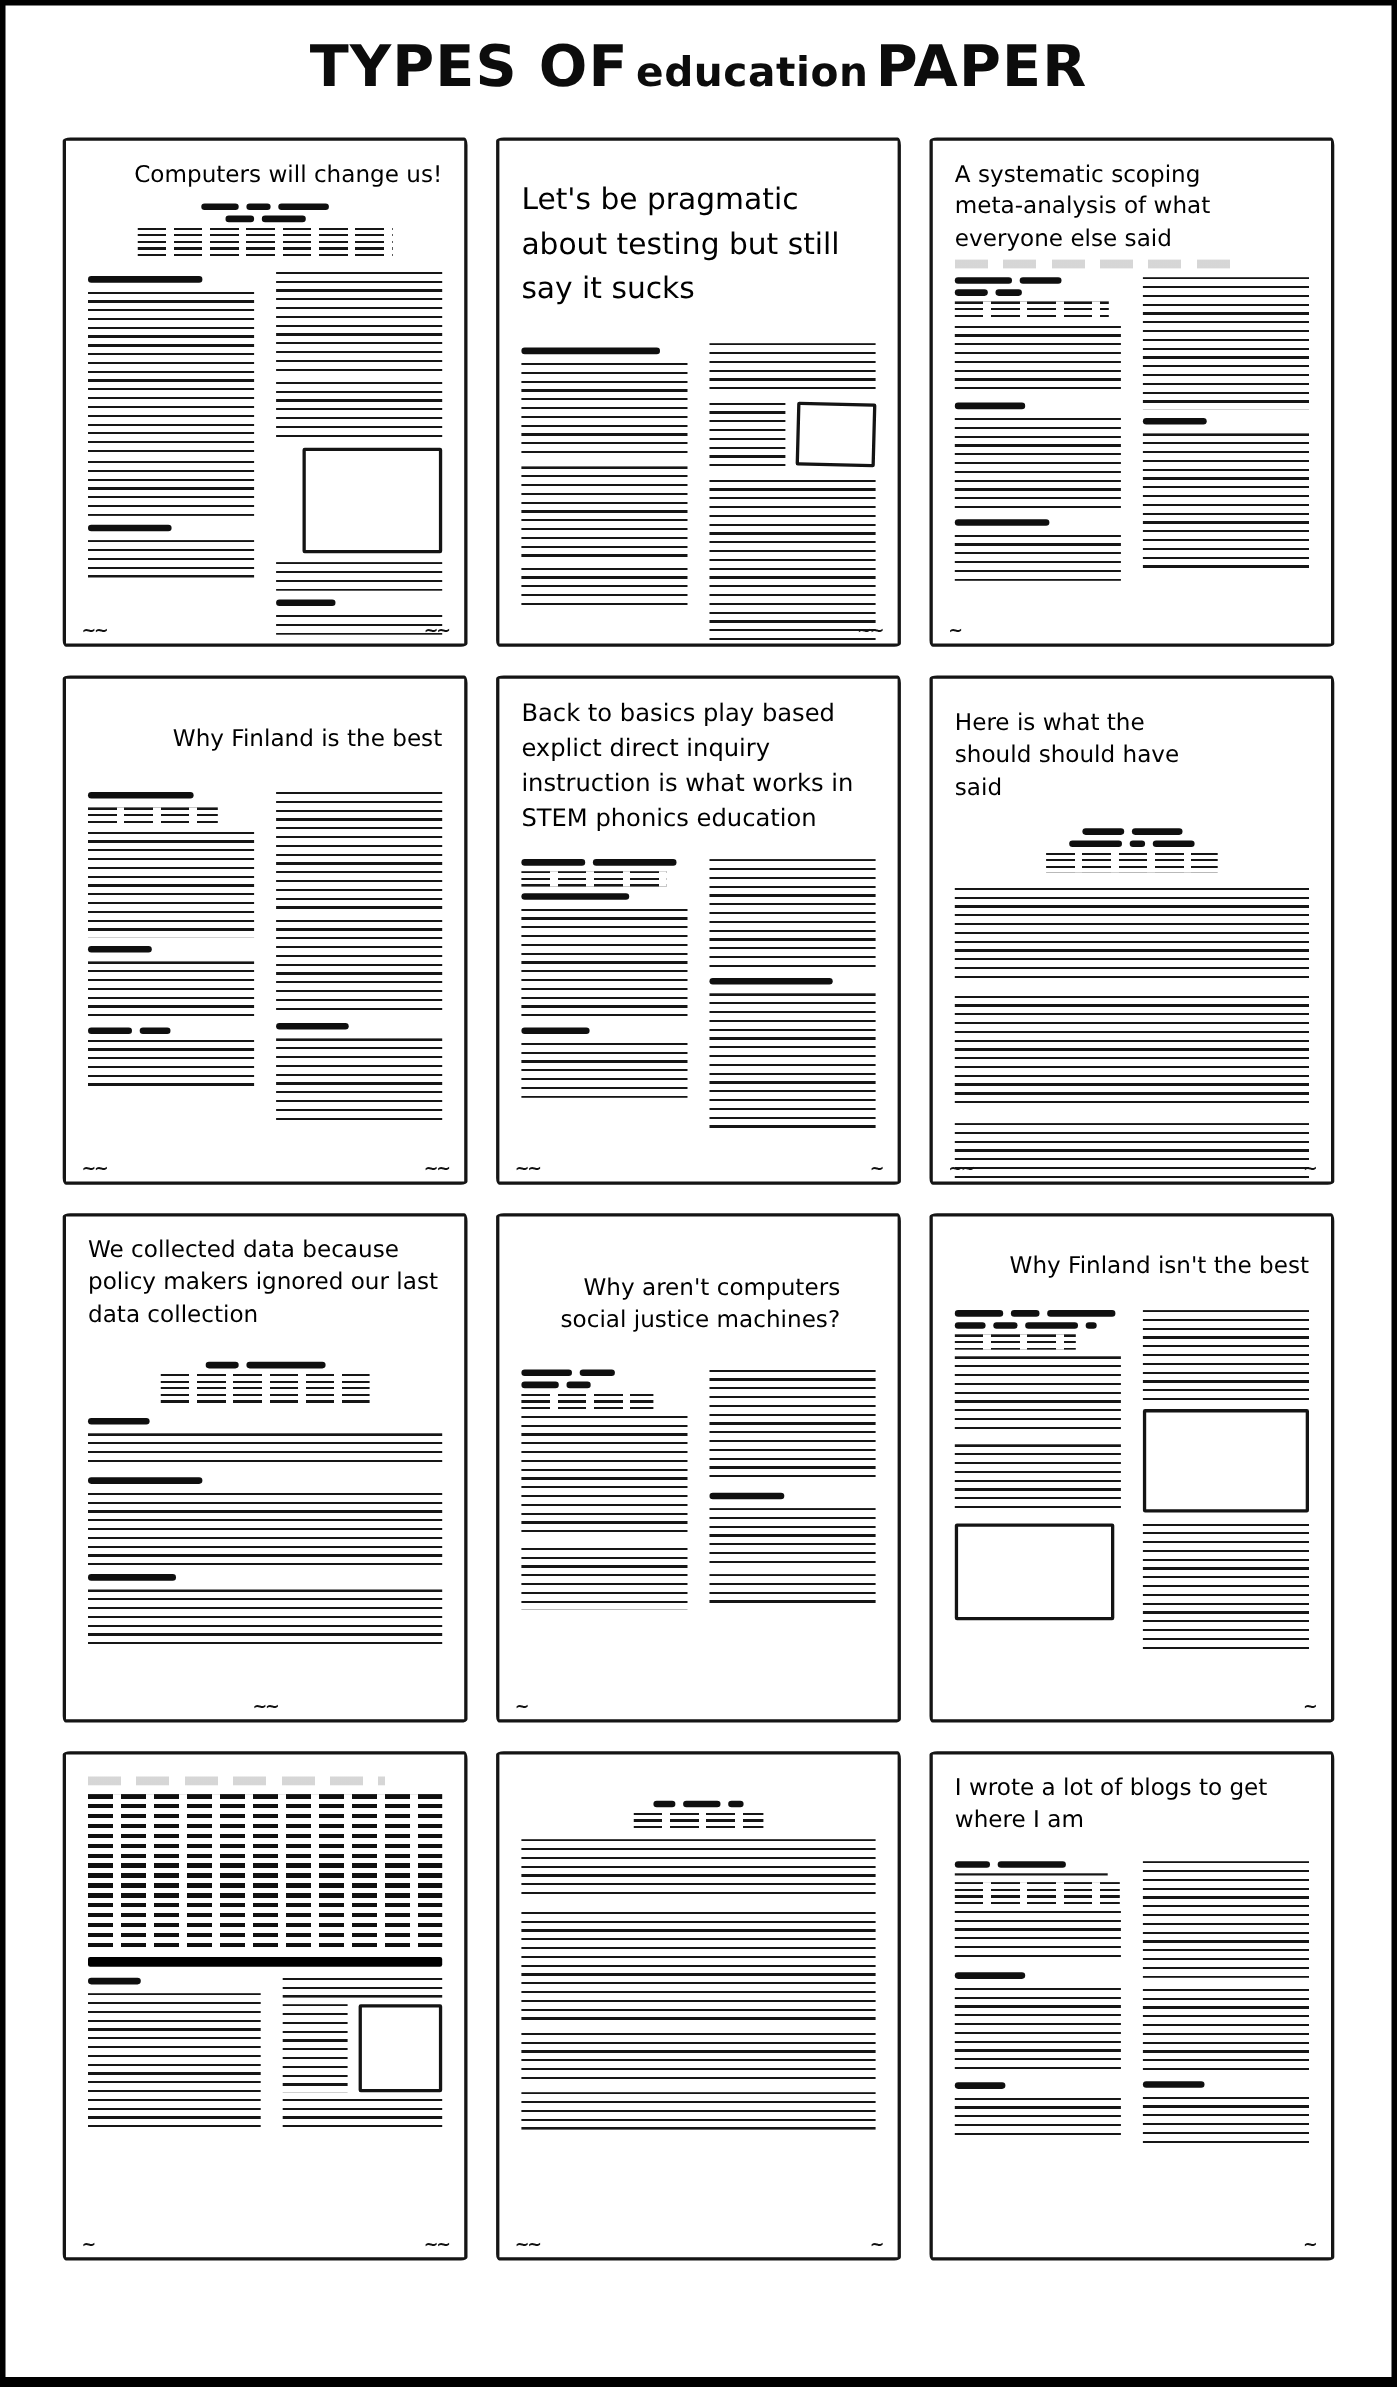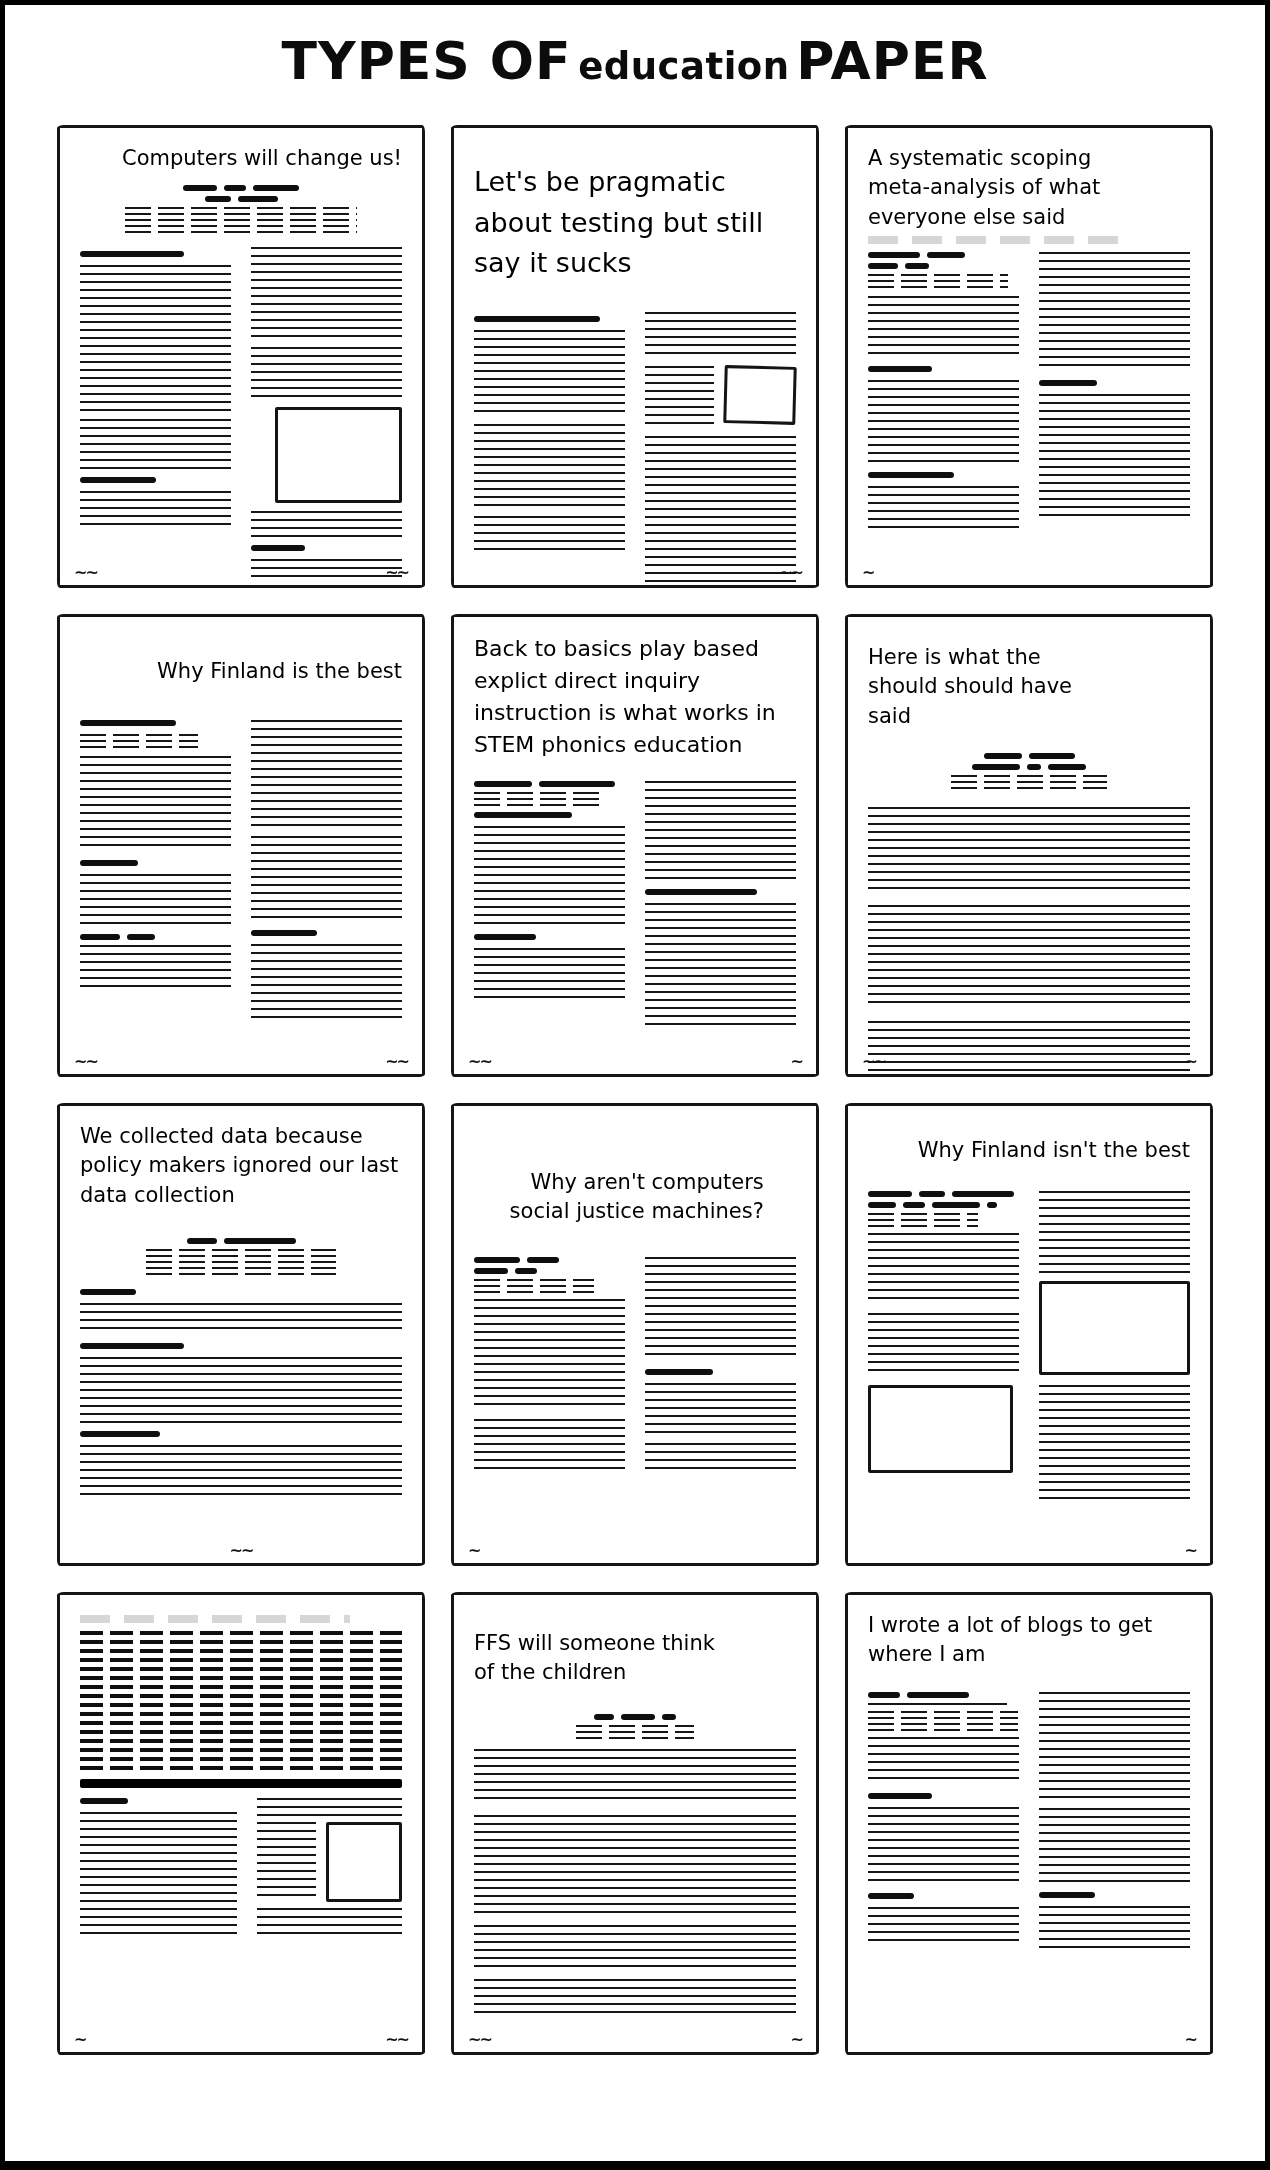--- a/index.html
+++ b/index.html
@@ -255,21 +255,21 @@
       <div class="bd" style="width:104px"></div>
       <div class="lines" style="height:66px"></div>
       <div class="bd" style="width:80px"></div>
       <div class="lines" style="height:50px"></div>
     </div>
     <span class="squig sq-bc">~~</span>
   </div>
 
   <div class="paper">
     <div class="spacer" style="height:34px"></div>
-    <div class="paper-title center" style="width:80%;margin:12px auto">Why aren't computers social justice machines?</div>
+    <div class="paper-title center" style="width:80%;margin:0 auto">Why aren't computers social justice machines?</div>
     <div class="cols" style="margin-top:30px">
       <div class="col">
         <div class="brow">
             <i class="b" style="width:46px"></i>
             <i class="b" style="width:32px"></i>
           </div>
         <div class="brow">
             <i class="b" style="width:34px"></i>
             <i class="b" style="width:22px"></i>
           </div>
@@ -333,21 +333,20 @@
           <div class="fig" style="width:76px;height:80px"></div>
         </div>
         <div class="lines" style="height:32px"></div>
       </div>
     </div>
     <span class="squig sq-bl">~</span>
     <span class="squig sq-br">~~</span>
   </div>
 
   <div class="paper">
-    <div class="paper-title" style="margin-top:18px;width:75%">FFS will someone think of the children</div>
     <div class="author" style="width:150px;margin-top:26px">
       <div class="brow center">
           <i class="b" style="width:20px"></i>
           <i class="b" style="width:34px"></i>
           <i class="b" style="width:14px"></i>
         </div>
       <div class="mini-lines" style="width:118px;height:14px"></div>
     </div>
     <div style="margin-top:10px">
       <div class="lines" style="height:56px;margin-bottom:10px"></div>

